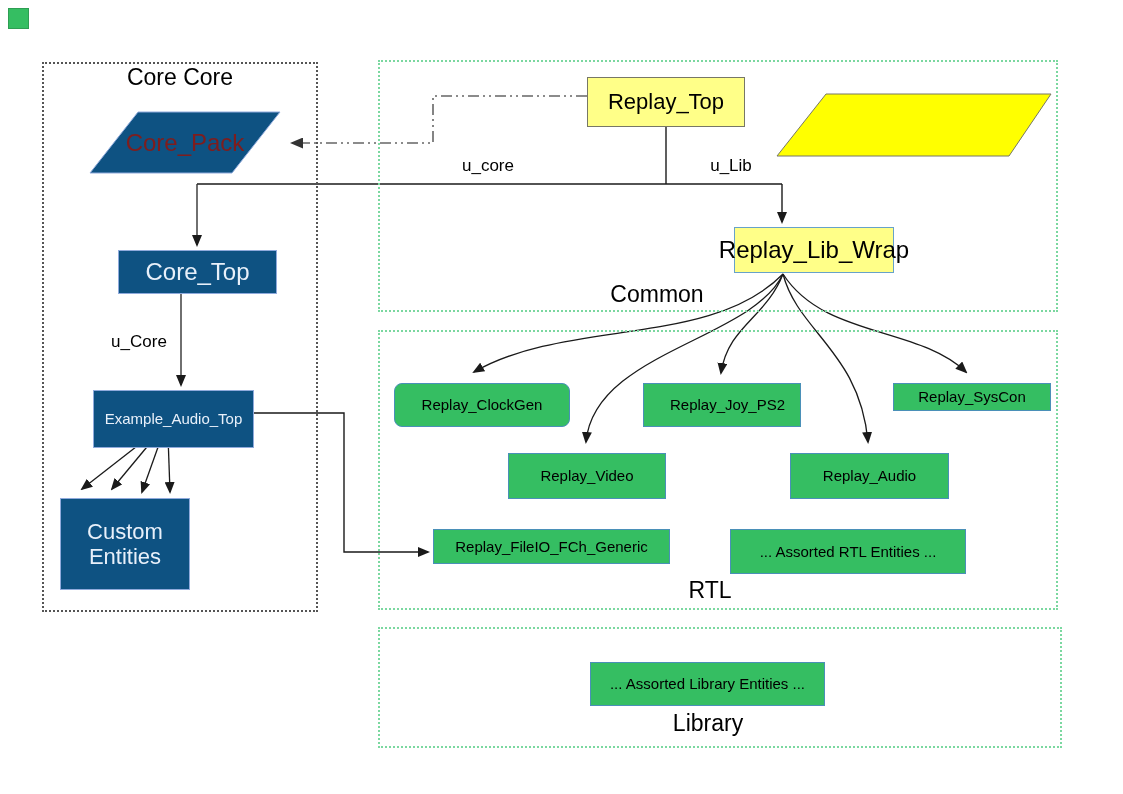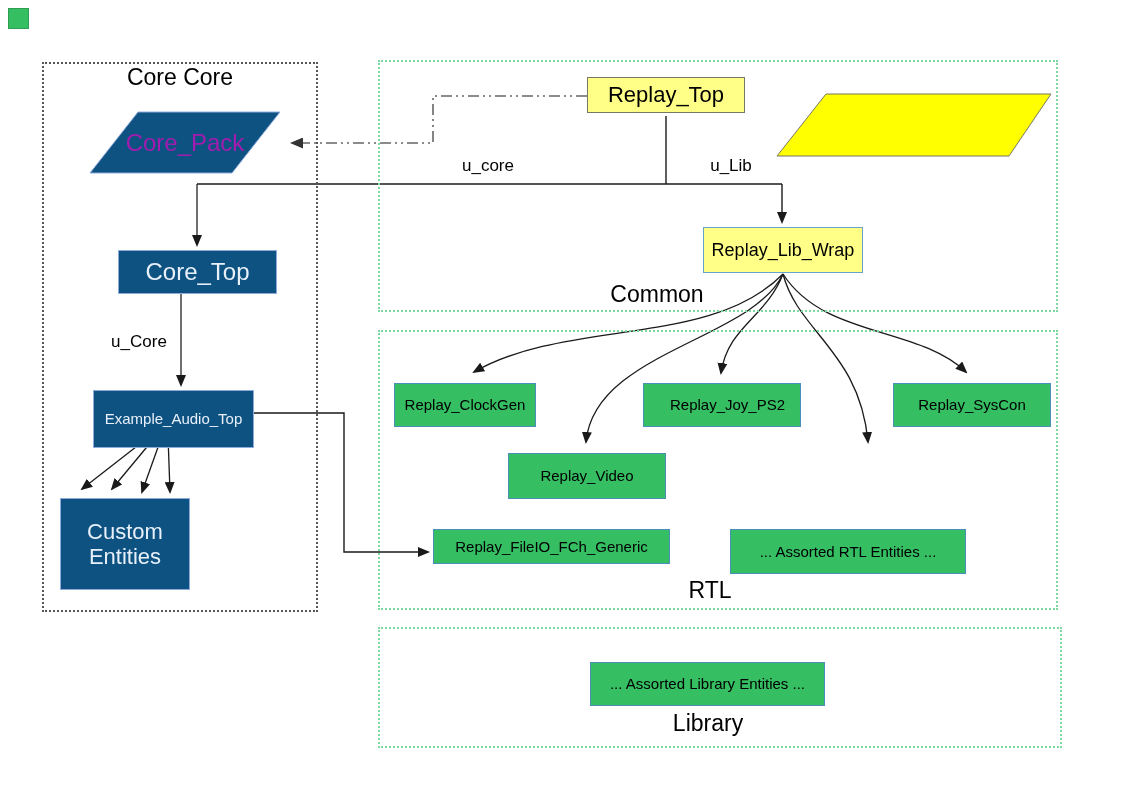--- a/index.html
+++ b/index.html
@@ -21,21 +21,21 @@
   }
   .node.blue{background:#0e5282;border:1px solid #8faadc;color:#e8f0fa;}
   .node.paleyellow{background:#ffff88;border:1px solid #777766;color:#000;}
   .node.green{background:#35be62;border:1px solid #4a90b8;color:#000;}
   .para-label{
     position:absolute;transform:translate(-50%,-50%);white-space:nowrap;text-align:center;
   }
   .edge-label{
     position:absolute;transform:translateX(-50%);white-space:nowrap;color:#000;font-size:17px;
   }
-  .f24{font-size:24px;} .f22{font-size:22px;} .f19{font-size:18px;}
+  .f24{font-size:24px;} .f22{font-size:22px;} .f19{font-size:24px;margin-left:31px;}
   .f18{font-size:18px;} .f15{font-size:15px;}
   .square-marker{position:absolute;left:8px;top:8px;width:21px;height:21px;
     background:#35be62;border:1px solid #2e9e53;box-sizing:border-box;}
 </style>
 </head>
 <body>
 
 <div class="canvas">
 
   <div class="square-marker"></div>
@@ -84,41 +84,42 @@
 
   <div class="container green-dotted" style="left:378px;top:60px;width:680px;height:252px;"></div>
   <div class="container-label" style="left:657px;top:281px;">Common</div>
 
   <div class="container green-dotted" style="left:378px;top:330px;width:680px;height:280px;"></div>
   <div class="container-label" style="left:710px;top:577px;">RTL</div>
 
   <div class="container green-dotted" style="left:378px;top:627px;width:684px;height:121px;"></div>
   <div class="container-label" style="left:708px;top:710px;">Library</div>
 
-  <div class="para-label f24" style="left:185px;top:143px;color:#a21caf;">Core_Pack</div>
+  <div class="para-label f24" style="left:185px;top:143px;color:#7f1d1d;">Core_Pack</div>
 
-  <div class="node paleyellow f22" style="left:587px;top:77px;width:158px;height:36px;">Replay_Top</div>
+  <div class="node paleyellow f22" style="left:587px;top:77px;width:158px;height:50px;">Replay_Top</div>
 
   <div class="node paleyellow f19" style="left:703px;top:227px;width:160px;height:46px;border-color:#67a2c9;">Replay_Lib_Wrap</div>
 
   <div class="node blue f24" style="left:118px;top:250px;width:159px;height:44px;text-align:center;">Core_Top</div>
 
   <div class="node blue f15" style="left:93px;top:390px;width:161px;height:58px;">Example_Audio_Top</div>
 
   <div class="node blue f22" style="left:60px;top:498px;width:130px;height:92px;">Custom
 Entities</div>
 
-  <div class="node green f15" style="left:394px;top:383px;width:142px;height:44px;">Replay_ClockGen</div>
+  <div class="node green f15" style="left:394px;top:383px;width:176px;height:44px;border-radius:8px;">Replay_ClockGen</div>
 
   <div class="node green f15" style="left:643px;top:383px;width:158px;height:44px;padding-left:11px;">Replay_Joy_PS2</div>
 
-  <div class="node green f15" style="left:893px;top:383px;width:158px;height:44px;">Replay_SysCon</div>
+  <div class="node green f15" style="left:893px;top:383px;width:158px;height:28px;">Replay_SysCon</div>
 
   <div class="node green f15" style="left:508px;top:453px;width:158px;height:46px;">Replay_Video</div>
 
+  <div class="node green f15" style="left:790px;top:453px;width:159px;height:46px;">Replay_Audio</div>
 
   <div class="node green f15" style="left:433px;top:529px;width:237px;height:35px;">Replay_FileIO_FCh_Generic</div>
 
   <div class="node green f15" style="left:590px;top:662px;width:235px;height:44px;">... Assorted Library Entities ...</div>
 
   <div class="node green f15" style="left:730px;top:529px;width:236px;height:45px;">... Assorted RTL Entities ...</div>
 
   <div class="edge-label" style="left:488px;top:156px;">u_core</div>
   <div class="edge-label" style="left:731px;top:156px;">u_Lib</div>
   <div class="edge-label" style="left:139px;top:332px;">u_Core</div>

